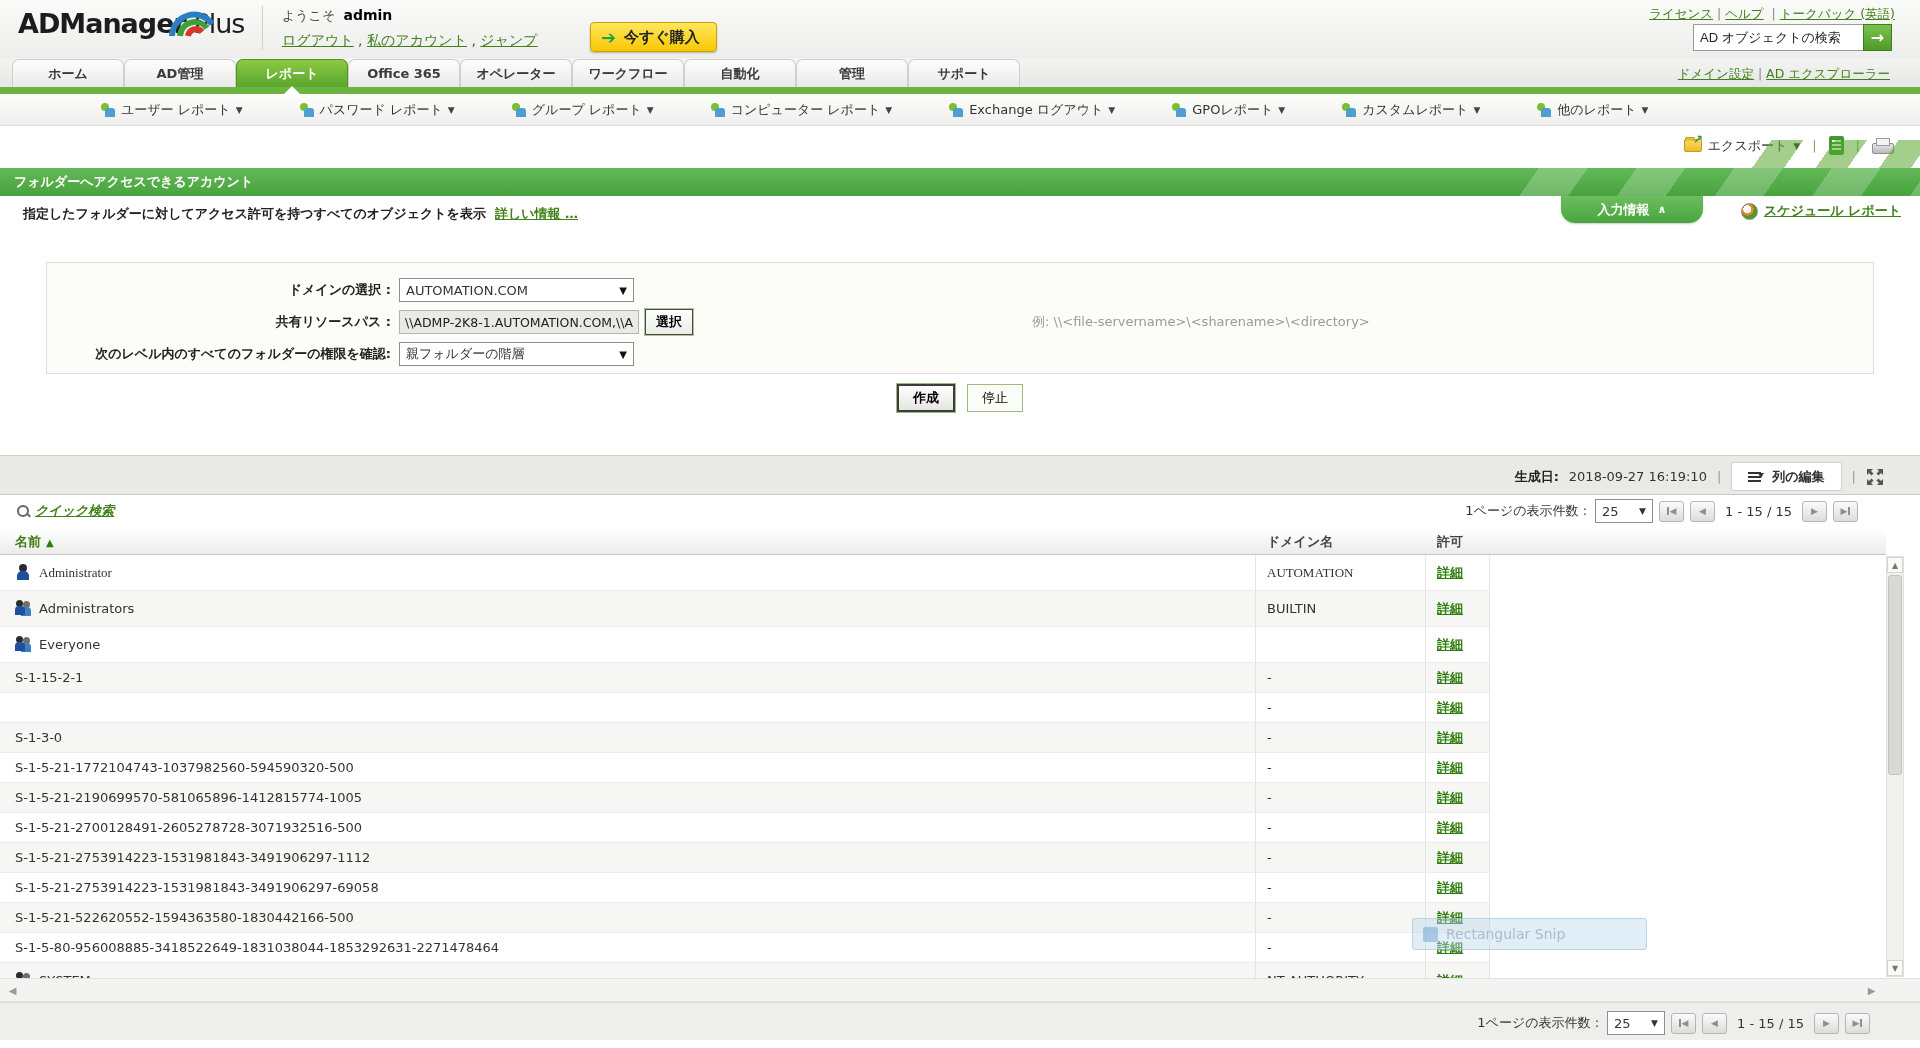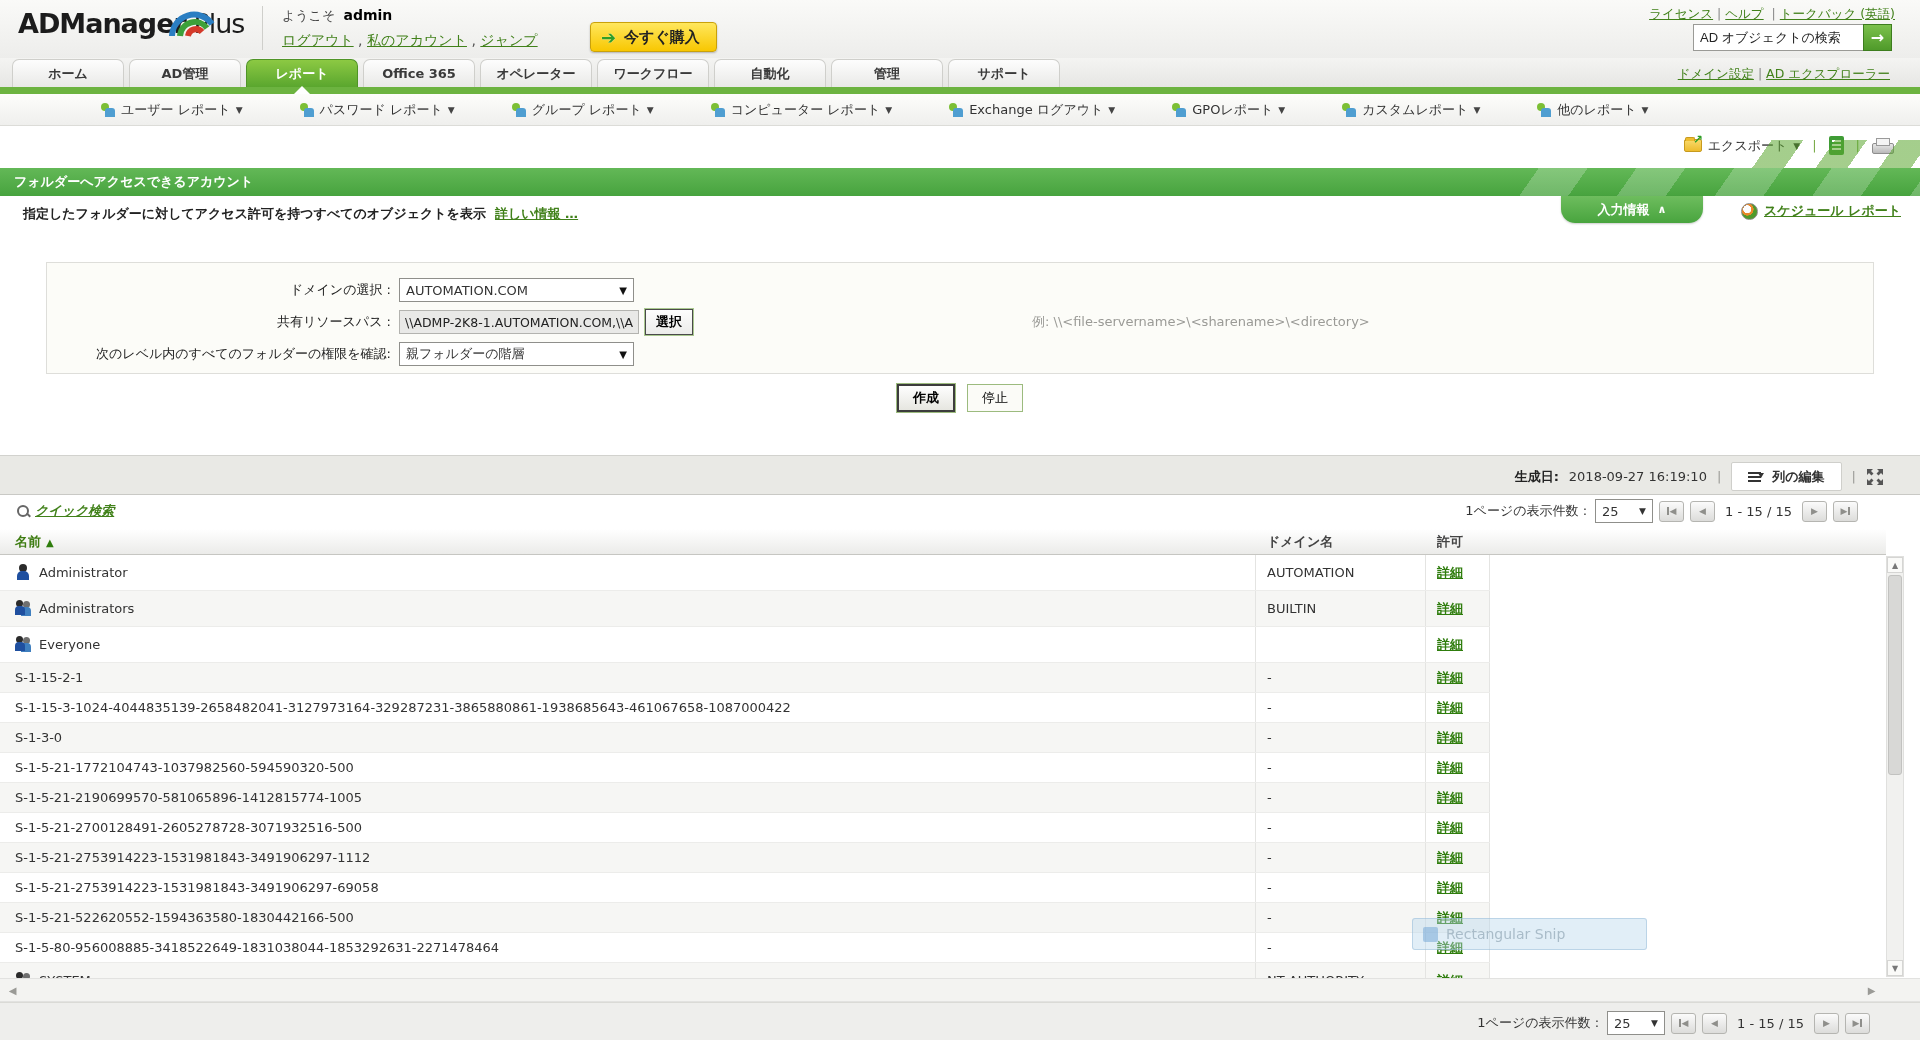--- a/index.html
+++ b/index.html
@@ -22,21 +22,21 @@
              background:linear-gradient(#ffe75d,#f8c701); border:1px solid #c9a10a; border-radius:4px;
              box-shadow:0 1px 2px rgba(0,0,0,.25); font-weight:bold; font-size:15px; color:#222; cursor:pointer; }
   .buy-arrow { color:#2f9e27; font-weight:bold; font-size:18px; text-shadow:0 0 1px #fff; }
   .toplinks { position:absolute; right:25px; top:6px; font-size:12.5px; color:#888; }
   .searchbox { position:absolute; right:28px; top:24px; display:flex; }
   .searchbox input { width:170px; height:27px; border:1px solid #9a9a96; border-right:none; padding:0 6px; font-size:13px; color:#222; background:#fff; }
   .search-go { width:29px; height:27px; background:linear-gradient(#7cc14c,#4f9a2a); border:1px solid #3d7d1e; color:#fff; font-weight:bold; font-size:16px; display:flex; align-items:center; justify-content:center; cursor:pointer; }
 
   
   .tabbar { position:absolute; top:58px; left:0; width:1920px; height:29px; background:linear-gradient(#f4f4f2,#e6e6e4); }
-  .tabs { position:absolute; left:12px; bottom:0; display:flex; gap:5px; }
+  .tabs { position:absolute; left:12px; bottom:0; display:flex; }
   .tab { position:relative; min-width:112px; height:28px; padding:0 14px; display:flex; align-items:center; justify-content:center;
          background:linear-gradient(#fdfdfd,#e9e9e7); border:1px solid #cfcfcb; border-bottom:none; border-radius:7px 7px 0 0;
          font-weight:bold; color:#3a3a3a; cursor:pointer; }
   .tab.active { background:linear-gradient(#8cc943,#5aa62e); border-color:#4f9427; color:#fff; }
   .tab.active .notch { position:absolute; left:50%; bottom:-7px; margin-left:-8px; width:0; height:0;
          border-left:8px solid transparent; border-right:8px solid transparent; border-top:8px solid #fff; transform:rotate(180deg); z-index:5; }
   .domain-links { position:absolute; right:30px; top:8px; font-size:12.5px; color:#888; }
   .greenline { position:absolute; top:87px; left:0; width:1920px; height:7px; background:#6cb340; }
 
   
@@ -73,21 +73,21 @@
   .input-info-tab { position:absolute; left:1552px; top:0; width:142px; height:27px; background:linear-gradient(#6ebd5e,#48a43e); color:#fff; font-weight:bold;
        border-radius:0 0 14px 14px; display:flex; align-items:center; justify-content:center; gap:8px; cursor:pointer; box-shadow:0 1px 2px rgba(0,0,0,.2); }
   .input-info-tab .chev { font-size:11px; }
   .schedule { position:absolute; right:28px; top:6px; display:flex; align-items:center; gap:6px; }
   .sched-icon { width:17px; height:17px; border-radius:50%; background:radial-gradient(circle at 35% 35%, #fdfdfd 0 28%, #e8882a 30% 45%, #4f9a2a 47% 100%); border:1px solid #8a8a86; }
   .schedule a { font-weight:bold; }
 
   
   .formpanel { position:absolute; top:262px; left:46px; width:1828px; height:112px; background:#fcfcf8; border:1px solid #dededa; }
   .form-row { position:absolute; left:0; height:26px; display:flex; align-items:center; }
-  .form-label { width:352px; text-align:right; font-weight:normal; color:#222; padding-right:8px; white-space:nowrap; }
+  .form-label { width:352px; text-align:right; font-weight:bold; color:#222; padding-right:8px; white-space:nowrap; }
   .sel { width:235px; height:24px; background:#fff; border:1px solid #8f8f8b; display:flex; align-items:center; justify-content:space-between; padding:0 6px; cursor:pointer; }
   .sel .v { overflow:hidden; white-space:nowrap; }
   .sel .arr { font-size:10px; color:#111; }
   .path-input { width:240px; height:24px; background:#e9e9e7; border:1px solid #b3b3af; padding:0 5px; font-size:12.5px; color:#222; font-family:"DejaVu Sans","Liberation Sans",sans-serif; }
   .select-btn { margin-left:6px; height:26px; padding:0 10px; background:linear-gradient(#fdfdfd,#ececea); border:1px solid #4a4a4a; outline:1px solid #a9c88f; font-weight:bold; cursor:pointer; font-size:13px; }
   .hint { position:absolute; left:985px; top:50px; color:#9a9a96; }
 
   .btnrow { position:absolute; top:384px; left:0; width:1920px; display:flex; justify-content:center; gap:12px; }
   .btn-create { height:28px; padding:0 14px; background:linear-gradient(#fefefe,#e6e6e0); border:2px solid #3c3c3c; outline:1px solid #9cbb7e; font-weight:bold; cursor:pointer; font-size:13px; }
   .btn-stop { height:28px; padding:0 14px; background:#fbfbf7; border:1px solid #9cbb7e; cursor:pointer; font-size:13px; }
@@ -363,21 +363,21 @@
 
   <div class="thead">
     <div class="th th-name">
       <span>名前</span>
         <span class="sort">▲</span>
     </div>
     <div class="th th-domain">ドメイン名</div>
     <div class="th th-perm">許可</div>
   </div>
   <div class="tbody">
-      <div class="trow" style="height: 36px;">
+      <div class="trow" style="height: 36px; font-family: Liberation Serif, serif;">
         <span class="td-name">
           <span class="obj-icon user"></span>
           <span>Administrator</span>
         </span>
         <span class="td-domain">AUTOMATION</span>
         <span class="td-perm"><a class="detail-link">詳細</a></span>
         <i class="colline" style="left:1255px"></i>
         <i class="colline" style="left:1425px"></i>
         <i class="colline" style="left:1489px"></i>
       </div>
@@ -407,23 +407,20 @@
         <span class="td-name">
           <span>S-1-15-2-1</span>
         </span>
         <span class="td-domain">-</span>
         <span class="td-perm"><a class="detail-link">詳細</a></span>
         <i class="colline" style="left:1255px"></i>
         <i class="colline" style="left:1425px"></i>
         <i class="colline" style="left:1489px"></i>
       </div>
       <div class="trow" style="height: 30px;">
-        <span class="td-name">
-          <span>S-1-15-3-1024-4044835139-2658482041-3127973164-329287231-3865880861-1938685643-461067658-1087000422</span>
-        </span>
         <span class="td-domain">-</span>
         <span class="td-perm"><a class="detail-link">詳細</a></span>
         <i class="colline" style="left:1255px"></i>
         <i class="colline" style="left:1425px"></i>
         <i class="colline" style="left:1489px"></i>
       </div>
       <div class="trow alt" style="height: 30px;">
         <span class="td-name">
           <span>S-1-3-0</span>
         </span>

